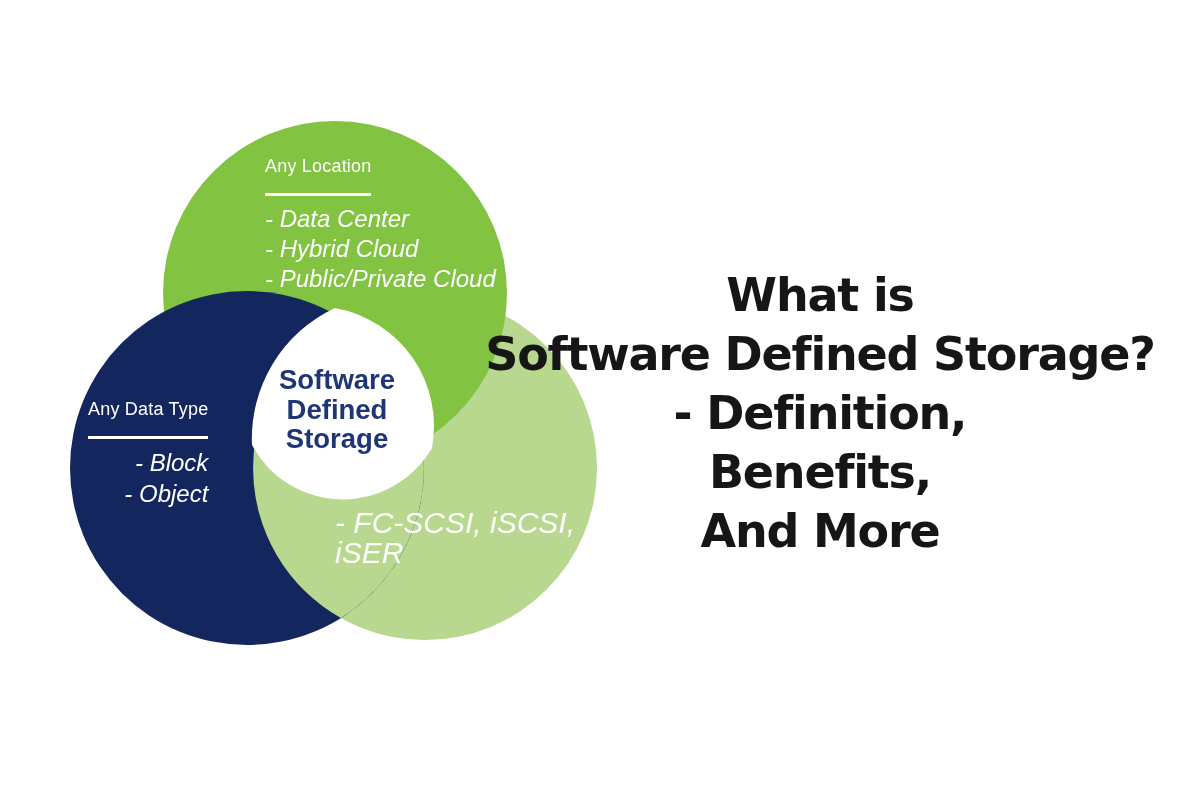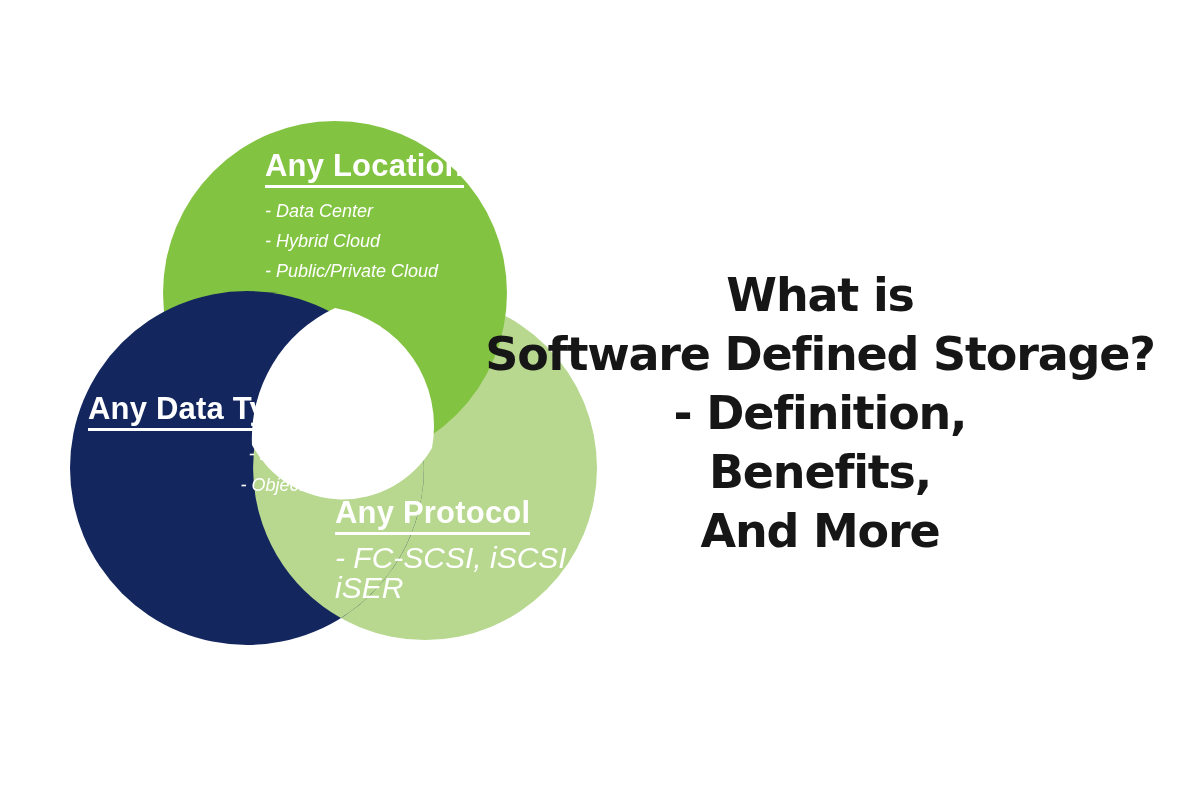--- a/index.html
+++ b/index.html
@@ -5,24 +5,24 @@
   html,body { margin:0; padding:0; background:#ffffff; }
   .stage {
     position:relative; width:1200px; height:800px; background:#ffffff;
     overflow:hidden; font-family:"Liberation Sans", sans-serif;
   }
   .venn { position:absolute; left:0; top:0; width:620px; height:800px; }
   .venn svg { position:absolute; left:0; top:0; }
 
   .vlabel { position:absolute; color:#ffffff; }
   .vtitle {
-    display:inline-block; font-weight:bold; font-size:31px; line-height:26px;
-    border-bottom:3px solid currentColor; padding-bottom:6px; letter-spacing:0.2px;
+    display:inline-block; font-weight:normal; font-size:18px; line-height:26px;
+    border-bottom:3px solid currentColor; padding-bottom:14px; letter-spacing:0.2px;
   }
-  .vitems { margin-top:8px; font-style:italic; font-size:18px; line-height:30px; }
+  .vitems { margin-top:8px; font-style:italic; font-size:24px; line-height:30px; }
 
   #label-location { left:265px; top:153px; }
   #label-datatype { left:88px;  top:396px; }
   #label-datatype .vitems { line-height:31px;text-align:right; }
   #label-protocol { left:335px; top:500px; }
   #label-protocol .vitems { font-size:30px; line-height:29.5px; }
 
   .center-label {
     position:absolute; left:240px; top:365px; width:194px;
     text-align:center; font-weight:bold; font-size:27.5px; line-height:29.5px;
@@ -66,26 +66,30 @@
 
     <div class="vlabel" id="label-datatype">
       <span class="vtitle">Any Data Type</span>
       <div class="vitems">
         <div>- Block</div>
         <div>- Object</div>
       </div>
     </div>
 
     <div class="vlabel" id="label-protocol">
-      <span class="vtitle">Any Protocol</span>
       <div class="vitems">
         <div>- FC-SCSI, iSCSI, iSER</div>
       </div>
     </div>
 
+    <div class="center-label">
+      <div>Software</div>
+      <div>Defined</div>
+      <div>Storage</div>
+    </div>
   </div>
 
   <div class="headline">
     <div>What is</div>
     <div>Software Defined Storage?</div>
     <div>- Definition,</div>
     <div>Benefits,</div>
     <div>And More</div>
   </div>
 

